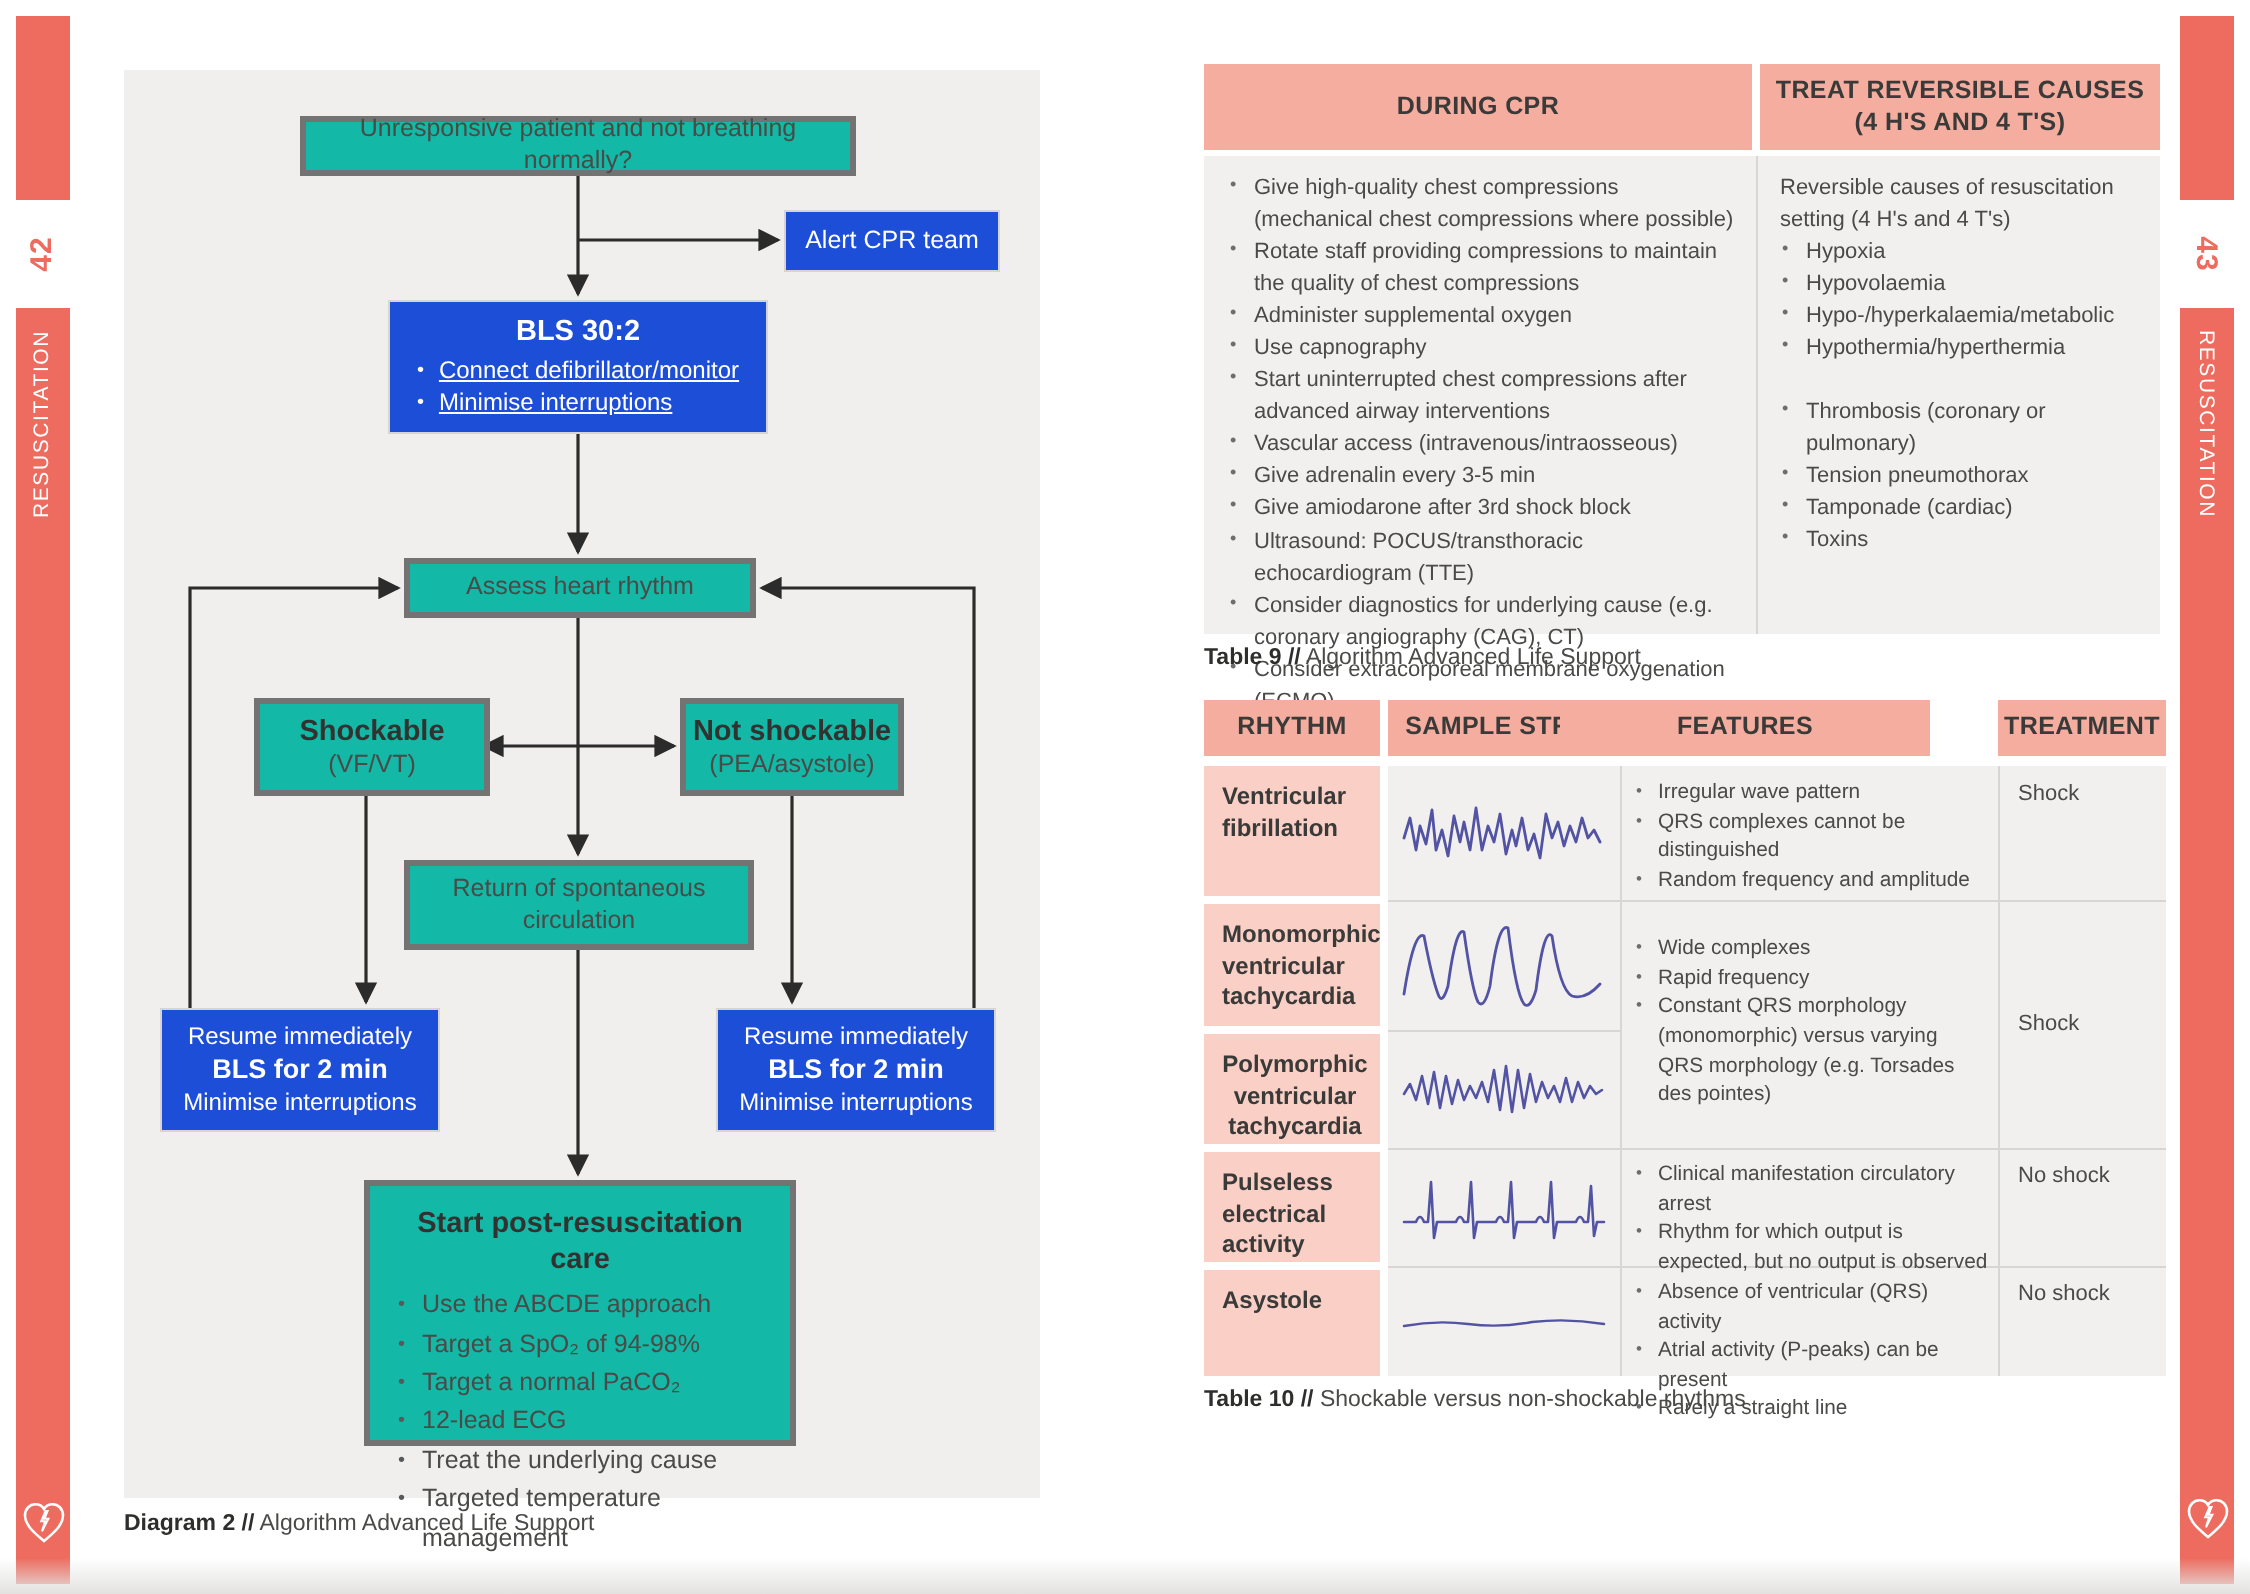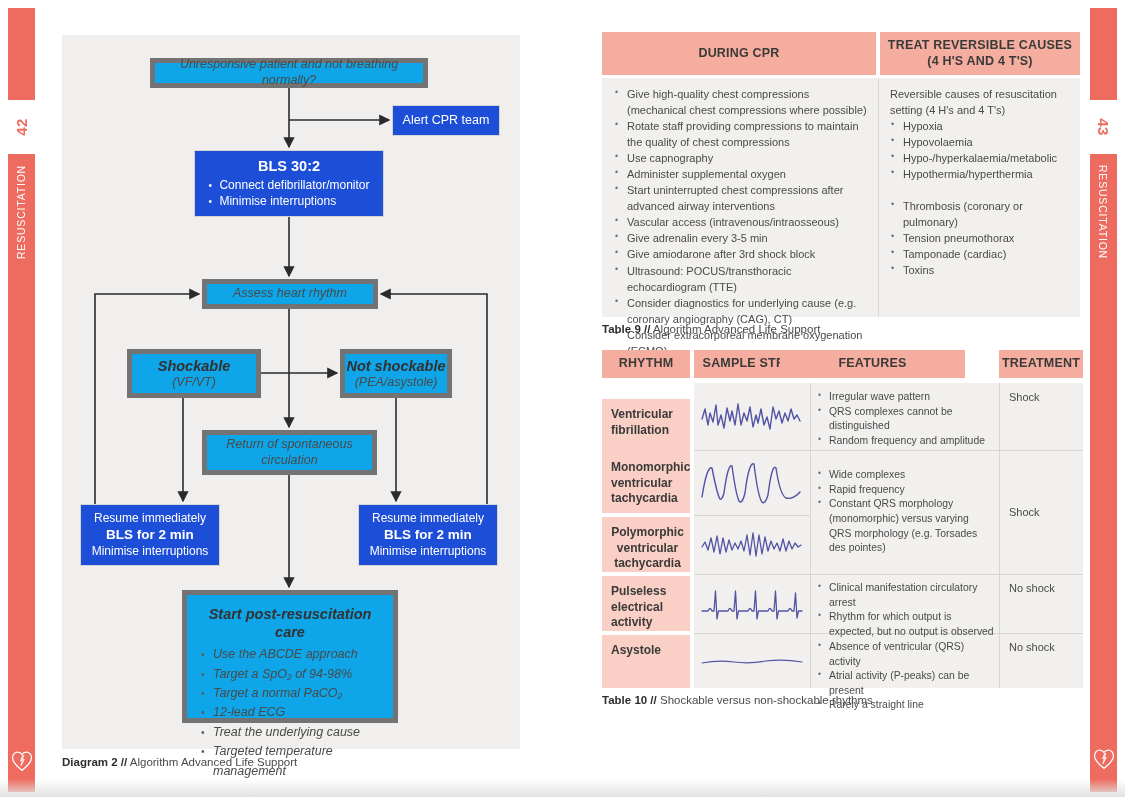--- a/index.html
+++ b/index.html
@@ -9,31 +9,31 @@
 
   
   .strip{position:absolute;top:8px;width:27px;height:784px;background:#ed6c5f;}
   .strip-gap{position:absolute;width:31px;height:54px;background:#ffffff;}
   .vtext{position:absolute;white-space:nowrap;}
   .pagenum{font-size:15px;font-weight:600;color:#ed6c5f;letter-spacing:.5px;}
   .striplabel{font-size:10.5px;color:#ffffff;letter-spacing:.8px;}
 
   
   .panel{position:absolute;left:62px;top:35px;width:458px;height:714px;background:#f0efee;}
-  .fc-box{position:absolute;background:#0ea5e9;border:5px solid #737373;
+  .fc-box{position:absolute;background:#14b8a6;border:3px solid #737373;
           display:flex;flex-direction:column;align-items:center;justify-content:center;
-          font-size:12.5px;color:#4a4a48;text-align:center;line-height:1.25;box-sizing:border-box;font-style:italic;}
+          font-size:12.5px;color:#4a4a48;text-align:center;line-height:1.25;box-sizing:border-box;}
   .fc-red{position:absolute;background:#1d4ed8;border:1px solid #d6d5d3;color:#ffffff;
           display:flex;flex-direction:column;align-items:center;justify-content:center;
           font-size:12px;text-align:center;line-height:1.3;box-sizing:border-box;}
   .fc-title{font-weight:bold;font-size:14.5px;color:#323231;}
   .fc-red .fc-title{color:#ffffff;}
   .fc-red-bold{font-weight:bold;font-size:13.5px;}
   .fc-bullets{text-align:left;margin-top:2px;}
-  .fc-bullets .li{padding-left:11px;position:relative;}
+  .fc-bullets .li{padding-left:11px;position:relative;text-decoration:underline;}
   .fc-bullets .li::before{content:"•";position:absolute;left:0;font-size:10px;top:1px;}
   .post-box{align-items:flex-start;justify-content:flex-start;padding:10px 12px;}
   .post-box .fc-title{font-size:14.5px;margin-bottom:4px;}
   .post-items .li{padding-left:14px;position:relative;font-size:12.5px;line-height:1.55;text-align:left;}
   .post-items .li::before{content:"•";position:absolute;left:2px;color:#58595b;font-size:10px;top:2px;}
   .caption{position:absolute;font-size:11.5px;color:#4a4a48;}
   .caption b{color:#2e2e2d;}
 
   
   .th{position:absolute;background:#f5ad9f;color:#3a3a39;font-weight:bold;
@@ -111,21 +111,21 @@
     <div class="fc-bullets">
       <div class="li">Connect defibrillator/monitor</div>
       <div class="li">Minimise interruptions</div>
     </div>
   </div>
 
   <div class="fc-box" style="left:140px;top:244px;width:176px;height:30px;">
     <span>Assess heart rhythm</span>
   </div>
 
-  <div class="fc-box" style="left:65px;top:314px;width:134px;height:49px;">
+  <div class="fc-box" style="left:65px;top:314px;width:118px;height:49px;">
     <div class="fc-title">Shockable</div>
     <div>(VF/VT)</div>
   </div>
 
   <div class="fc-box" style="left:278px;top:314px;width:112px;height:49px;">
     <div class="fc-title">Not shockable</div>
     <div>(PEA/asystole)</div>
   </div>
 
   <div class="fc-box" style="left:140px;top:395px;width:175px;height:45px;padding:4px 18px;">
@@ -164,22 +164,22 @@
 
 <div class="th" style="left:602px;top:32px;width:274px;height:43px;">DURING CPR</div>
 <div class="th" style="left:880px;top:32px;width:200px;height:43px;">TREAT REVERSIBLE CAUSES (4 H'S AND 4 T'S)</div>
 
 <div class="cellgray" style="left:602px;top:78px;width:478px;height:239px;">
   <div class="divline" style="left:276px;top:0;width:1px;height:239px;"></div>
 
   <div class="list" style="position:absolute;left:12px;top:8px;width:254px;">
     <div class="li">Give high-quality chest compressions (mechanical chest compressions where possible)</div>
     <div class="li">Rotate staff providing compressions to maintain the quality of chest compressions</div>
+    <div class="li">Administer supplemental oxygen</div>
     <div class="li">Use capnography</div>
-    <div class="li">Administer supplemental oxygen</div>
     <div class="li">Start uninterrupted chest compressions after advanced airway interventions</div>
     <div class="li">Vascular access (intravenous/intraosseous)</div>
     <div class="li">Give adrenalin every 3-5 min</div>
     <div class="li">Give amiodarone after 3rd shock block</div>
     <div class="li">Ultrasound: POCUS/transthoracic echocardiogram (TTE)</div>
     <div class="li">Consider diagnostics for underlying cause (e.g. coronary angiography (CAG), CT)</div>
     <div class="li">Consider extracorporeal membrane oxygenation (ECMO)</div>
   </div>
 
   <div class="list" style="position:absolute;left:288px;top:8px;width:182px;">
@@ -198,21 +198,21 @@
 <div class="caption" style="left:602px;top:323px;">
   <b>Table 9 //</b>
   <span>Algorithm Advanced Life Support</span>
 </div>
 
 <div class="th" style="left:602px;top:350px;width:88px;height:28px;">RHYTHM</div>
 <div class="th" style="left:694px;top:350px;width:112px;height:28px;">SAMPLE STRIP</div>
 <div class="th" style="left:780px;top:350px;width:185px;height:28px;">FEATURES</div>
 <div class="th" style="left:999px;top:350px;width:84px;height:28px;">TREATMENT</div>
 
-<div class="pinkcell" style="left:602px;top:383px;width:88px;height:65px;margin-top:16px;">Ventricular fibrillation</div>
+<div class="pinkcell" style="left:602px;top:383px;width:88px;height:65px;">Ventricular fibrillation</div>
 <div class="pinkcell" style="left:602px;top:452px;width:88px;height:61px;">Monomorphic ventricular tachycardia</div>
 <div class="pinkcell" style="left:602px;top:517px;width:88px;height:55px;text-align:center;">Polymorphic ventricular tachycardia</div>
 <div class="pinkcell" style="left:602px;top:576px;width:88px;height:55px;">Pulseless electrical activity</div>
 <div class="pinkcell" style="left:602px;top:635px;width:88px;height:53px;">Asystole</div>
 
 <div class="cellgray" style="left:694px;top:383px;width:389px;height:305px;">
 
   <div class="divline" style="left:116px;top:0;width:1px;height:305px;"></div>
   <div class="divline" style="left:305px;top:0;width:1px;height:305px;"></div>
   <div class="divline" style="left:0;top:67px;width:389px;height:1px;"></div>

